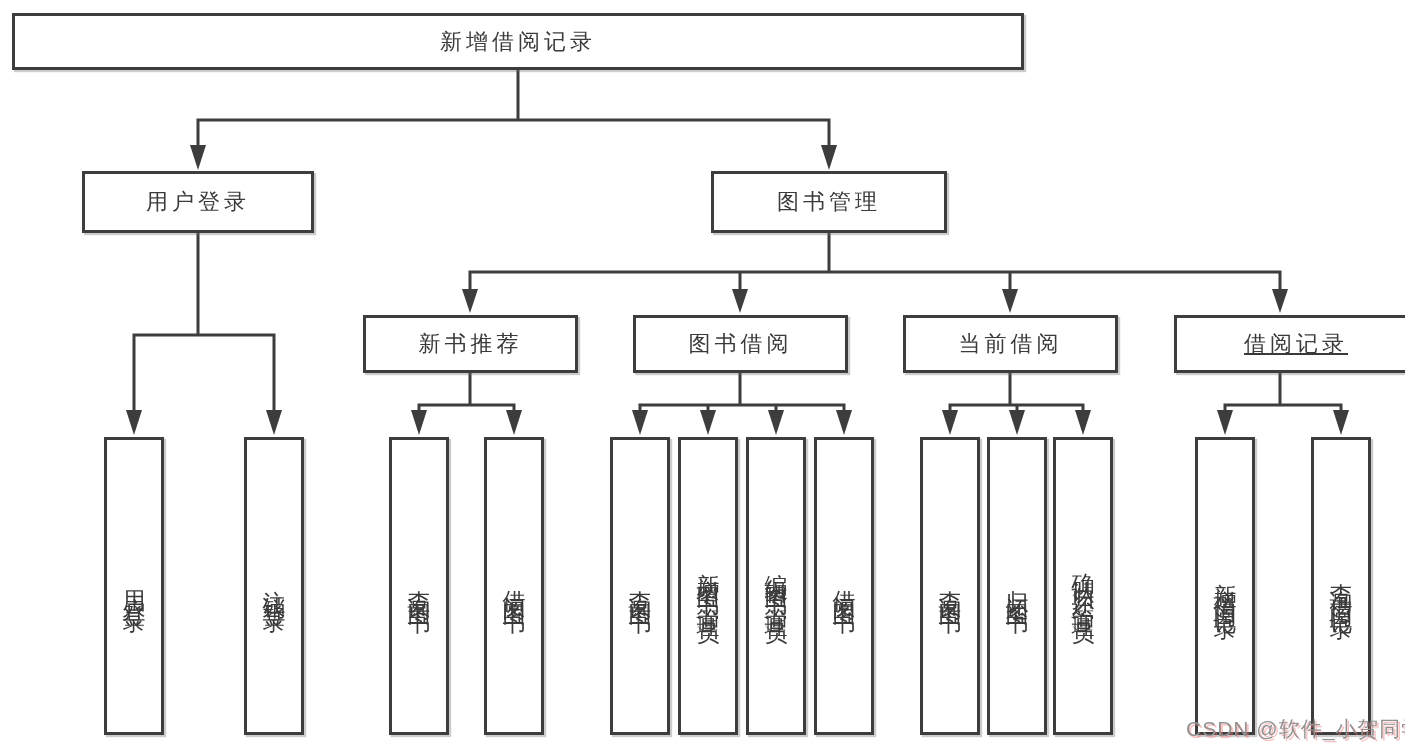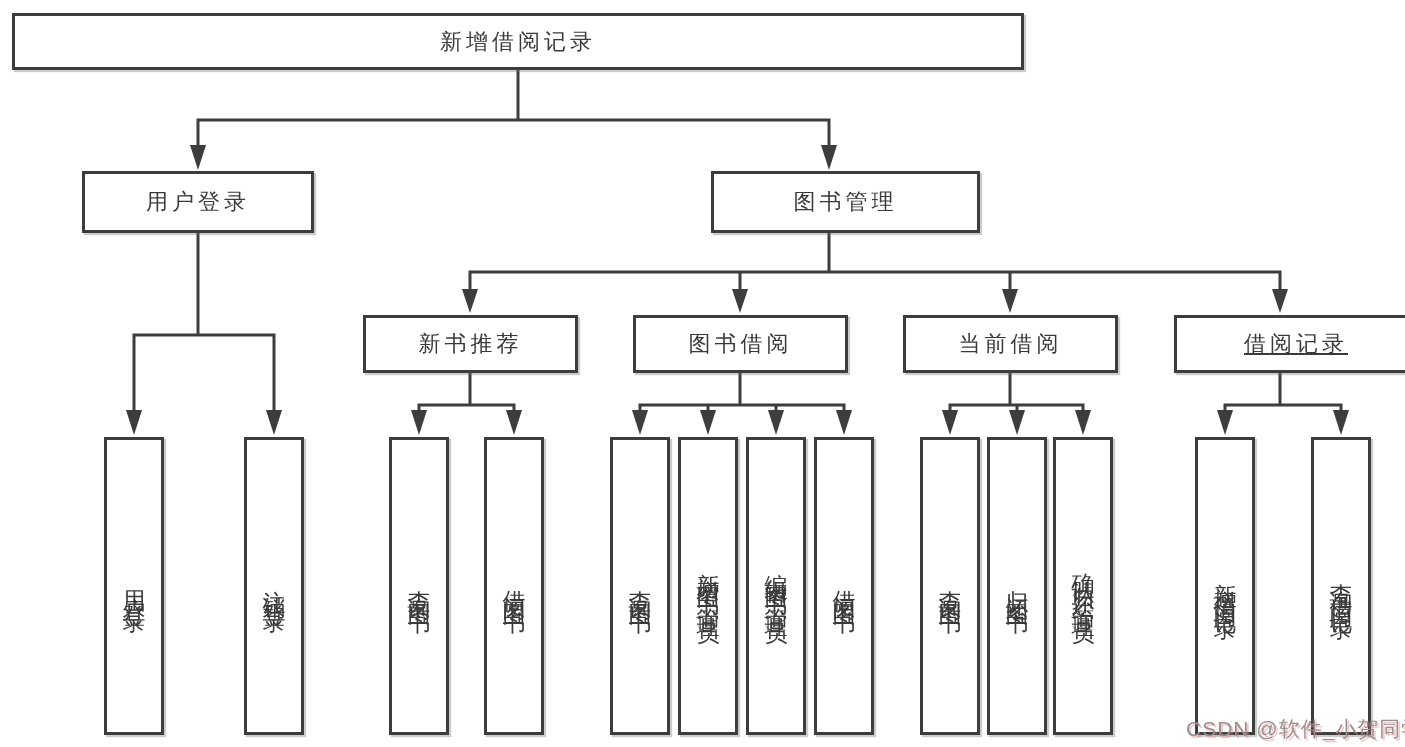--- a/index.html
+++ b/index.html
@@ -77,21 +77,21 @@
     <polygon points="1075,410 1091,410 1083,435" fill="#3d3d3d" stroke="none"></polygon>
 
     <path d="M1280,373 V405 M1225,405 H1341 M1225,405 V412 M1341,405 V412"></path>
     <polygon points="1217,410 1233,410 1225,435" fill="#3d3d3d" stroke="none"></polygon>
     <polygon points="1333,410 1349,410 1341,435" fill="#3d3d3d" stroke="none"></polygon>
   </svg>
 
   <div class="node h-label" style="left:12px;top:13px;width:1012px;height:57px;">新增借阅记录</div>
 
   <div class="node h-label" style="left:82px;top:171px;width:232px;height:62px;">用户登录</div>
-  <div class="node h-label" style="left:711px;top:171px;width:269px;height:62px;">图书管理</div>
+  <div class="node h-label" style="left:711px;top:171px;width:236px;height:62px;">图书管理</div>
 
   <div class="node h-label" style="left:363px;top:315px;width:215px;height:58px;font-family:Liberation Mono, monospace;">新书推荐</div>
   <div class="node h-label" style="left:903px;top:315px;width:215px;height:58px;">当前借阅</div>
   <div class="node h-label" style="left:633px;top:315px;width:215px;height:58px;">图书借阅</div>
   <div class="node h-label" style="left:1174px;top:315px;width:244px;height:58px;text-decoration:underline;">借阅记录</div>
 
   <div class="node leaf" style="left:104px;top:437px;width:60px;height:298px;">用户登录</div>
   <div class="node leaf" style="left:244px;top:437px;width:60px;height:298px;">注销登录</div>
 
   <div class="node leaf" style="left:389px;top:437px;width:60px;height:298px;">查询图书</div>

